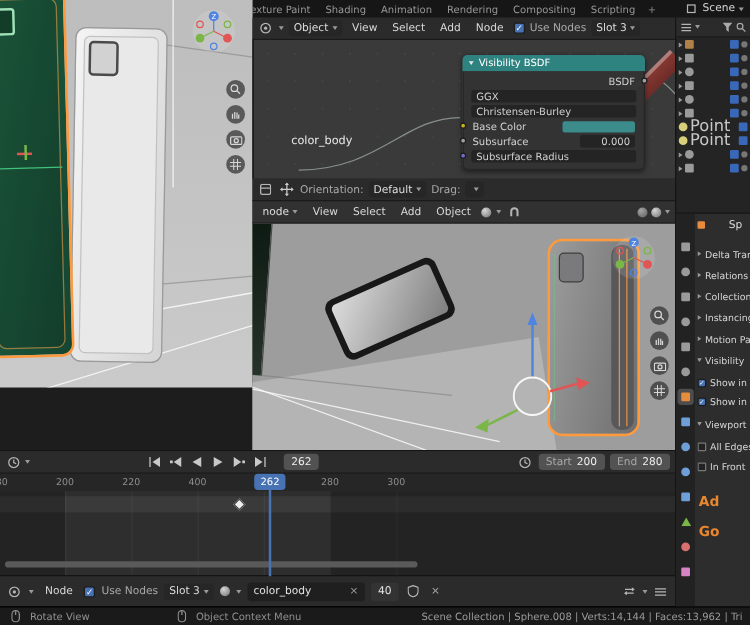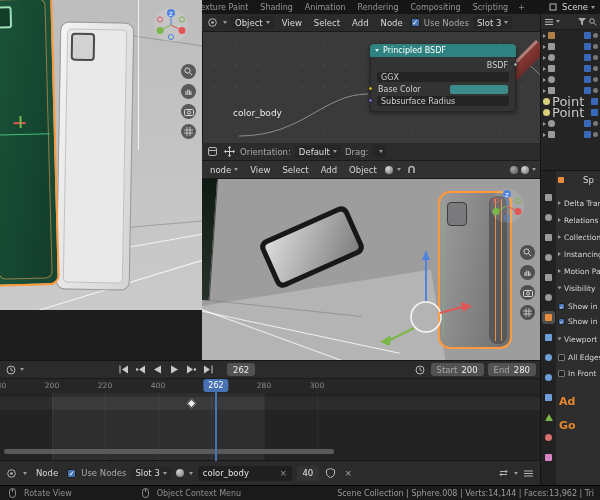--- a/index.html
+++ b/index.html
@@ -333,36 +333,48 @@
     <svg width="338" height="111" style="position:absolute;left:0;top:0">
       <path d="M 36 104 C 100 104, 120 62, 165 62" stroke="#9aa5a0" stroke-width="1" fill="none" opacity=".8"></path>
       <path d="M 313 28 C 326 30, 332 38, 340 46" stroke="#9aa5a0" stroke-width="1" fill="none" opacity=".8"></path>
     </svg>
     <div id="red-slab"></div>
     <div id="node-name-label">color_body</div>
 
     <div id="bsdf-node">
       <div class="nh">
         <span class="caret" style="border-top-color:#e8e8e8"></span>
-        <span>Principled BSDF</span>
+        <span>Visibility BSDF</span>
       </div>
       <div class="nb">
         <div class="nrow" style="justify-content:flex-end">
           <span>BSDF</span>
           <span class="sock" style="right:-3px;top:3px;background:#a0a0a0"></span>
         </div>
         <div class="nrow">
           <span class="nfield">
             <span>GGX</span>
             </span>
         </div>
         <div class="nrow">
+          <span class="nfield">
+            <span>Christensen-Burley</span>
+            </span>
+        </div>
+        <div class="nrow">
           <span class="sock" style="left:-3px;top:3px;background:#c7b01f"></span>
           <span>Base Color</span>
           <span class="swatch"></span>
+        </div>
+        <div class="nrow">
+          <span class="sock" style="left:-3px;top:3px;background:#a0a0a0"></span>
+          <span>Subsurface</span>
+          <span class="valfield">
+            <span>0.000</span>
+            </span>
         </div>
         <div class="nrow">
           <span class="sock" style="left:-3px;top:3px;background:#6d6dc7"></span>
           <span class="nfield">
             <span>Subsurface Radius</span>
             </span>
         </div>
       </div>
     </div>
   </div>

